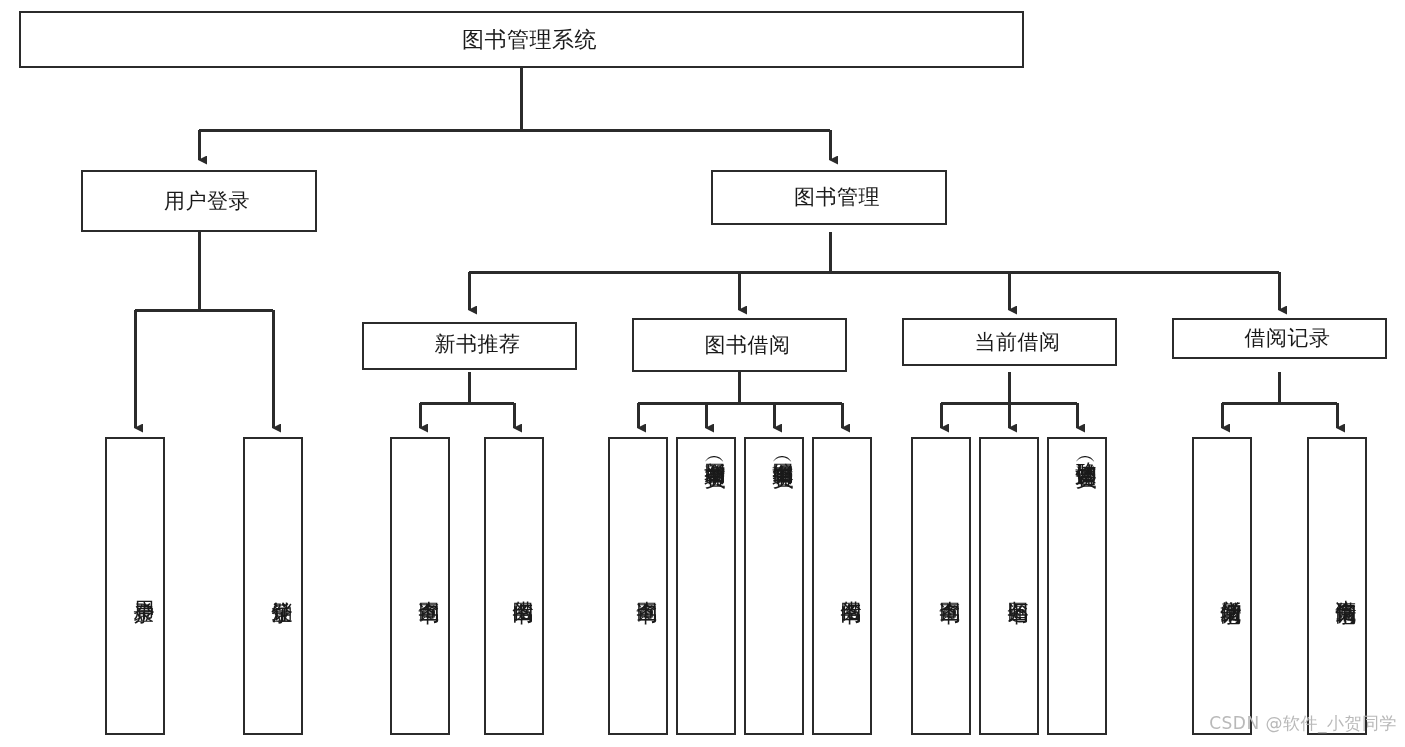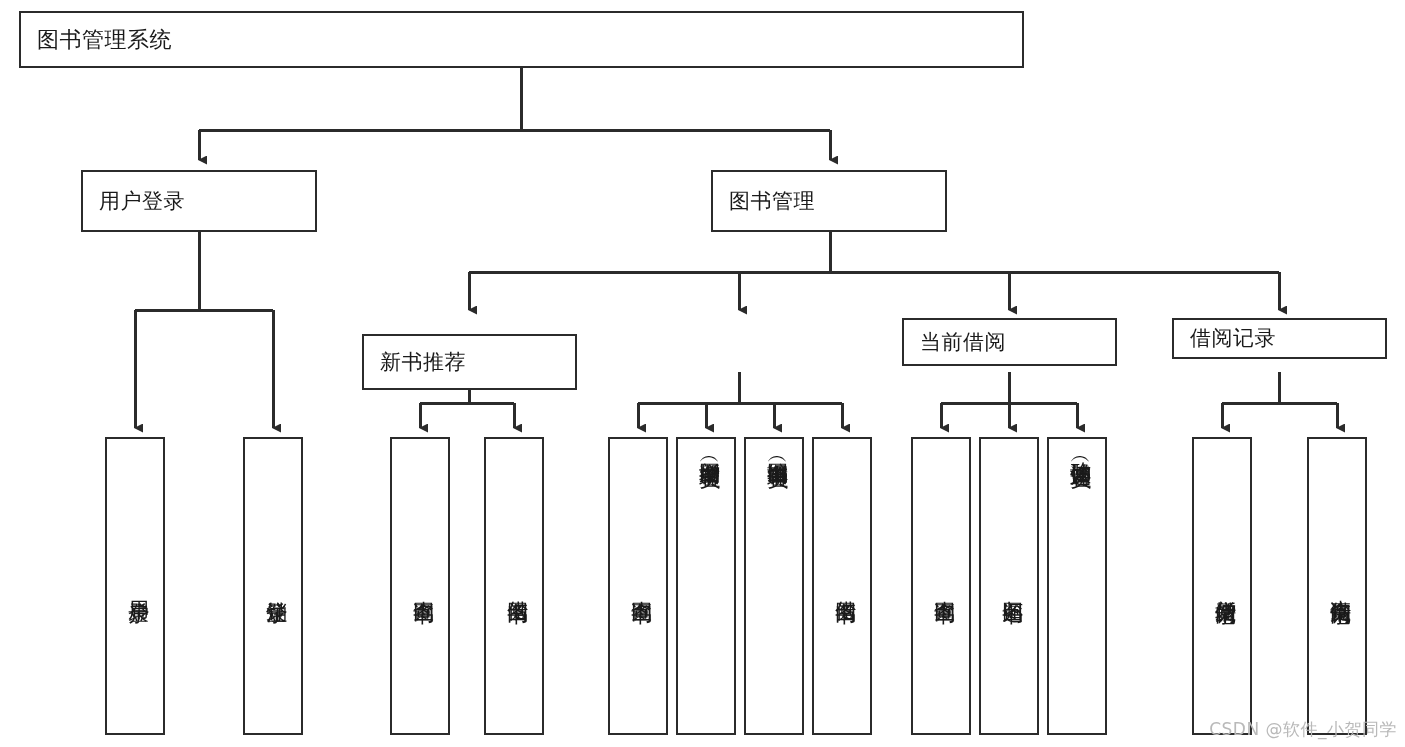--- a/index.html
+++ b/index.html
@@ -25,20 +25,21 @@
     width: 1405px;
     height: 747px;
   }
   .node {
     position: absolute;
     box-sizing: border-box;
     background: #ffffff;
     border: 2px solid #2b2b2b;
     display: flex;
     align-items: center;
+    justify-content: center;
     color: #1a1a1a;
     padding-left: 16px;
   }
   .node-label {
     display: block;
     text-align: center;
     white-space: nowrap;
     line-height: 1.15;
   }
   .node.horizontal .node-label {
@@ -62,21 +63,21 @@
     white-space: normal;
     max-height: 100%;
   }
   .node.vertical.centered {
     align-items: center;
     padding-top: 0;
   }
   #watermark {
     position: absolute;
     right: 8px;
-    bottom: 6px;
+    bottom: 12px;
     font-size: 17px;
     color: #b9b9b9;
     letter-spacing: 0.5px;
     white-space: nowrap;
     pointer-events: none;
   }
 </style>
 </head>
 <body>
 
@@ -133,26 +134,29 @@
     </g>
   </svg>
 
   <div class="node root horizontal" style="left:19px; top:11px; width:1005px; height:57px;">
     <span class="node-label">图书管理系统</span>
   </div>
 
   <div class="node horizontal" style="left:81px; top:170px; width:236px; height:62px;">
     <span class="node-label">用户登录</span>
   </div>
-  <div class="node horizontal" style="left:711px; top:170px; width:236px; height:62px;">
+  <div class="node horizontal" style="left:711px; top:170px; width:236px; height:55px;">
     <span class="node-label">图书管理</span>
   </div>
 
-  <div class="node horizontal" style="left:362px; top:334px; width:215px; height:56px;">
+  <div class="node horizontal" style="left:362px; top:322px; width:215px; height:48px;font-family:Liberation Mono, monospace;">
     <span class="node-label">新书推荐</span>
+  </div>
+  <div class="node horizontal" style="left:632px; top:318px; width:215px; height:54px;">
+    <span class="node-label">图书借阅</span>
   </div>
   <div class="node horizontal" style="left:902px; top:318px; width:215px; height:48px;">
     <span class="node-label">当前借阅</span>
   </div>
   <div class="node horizontal" style="left:1172px; top:318px; width:215px; height:41px;">
     <span class="node-label">借阅记录</span>
   </div>
 
   <div class="node vertical centered" style="left:105px; top:437px; width:60px; height:298px;">
     <span class="node-label">用户登录</span>

